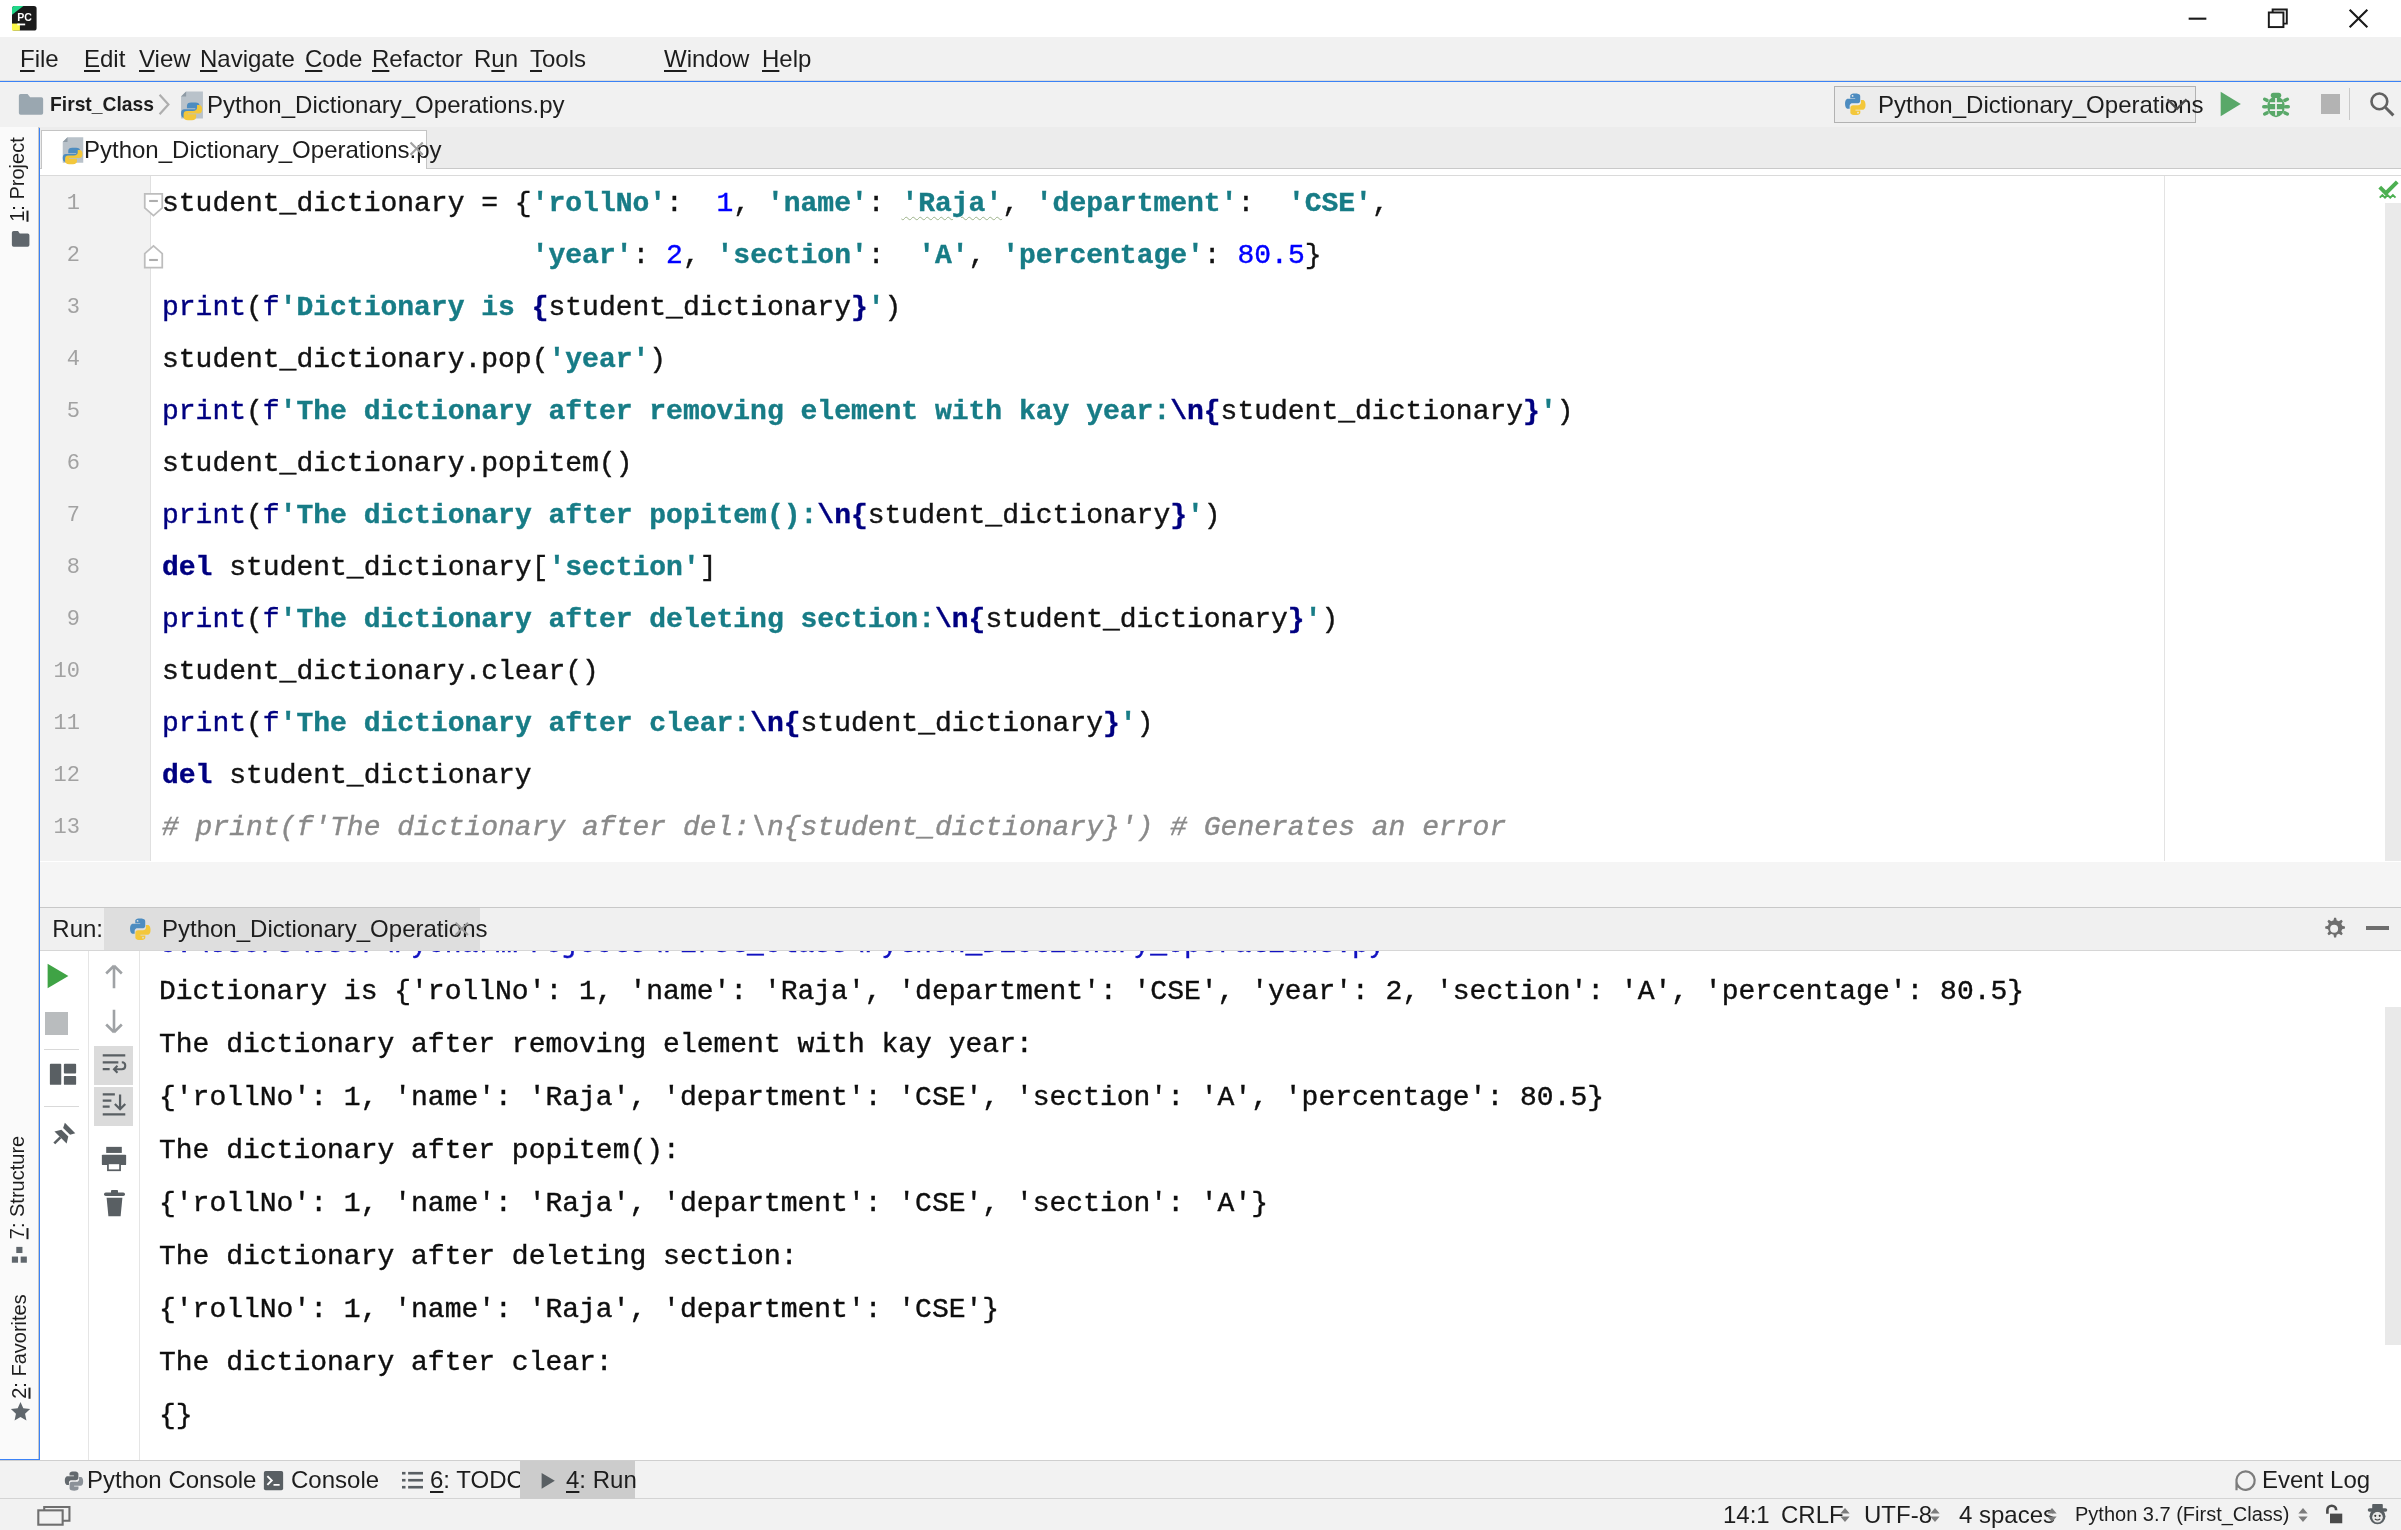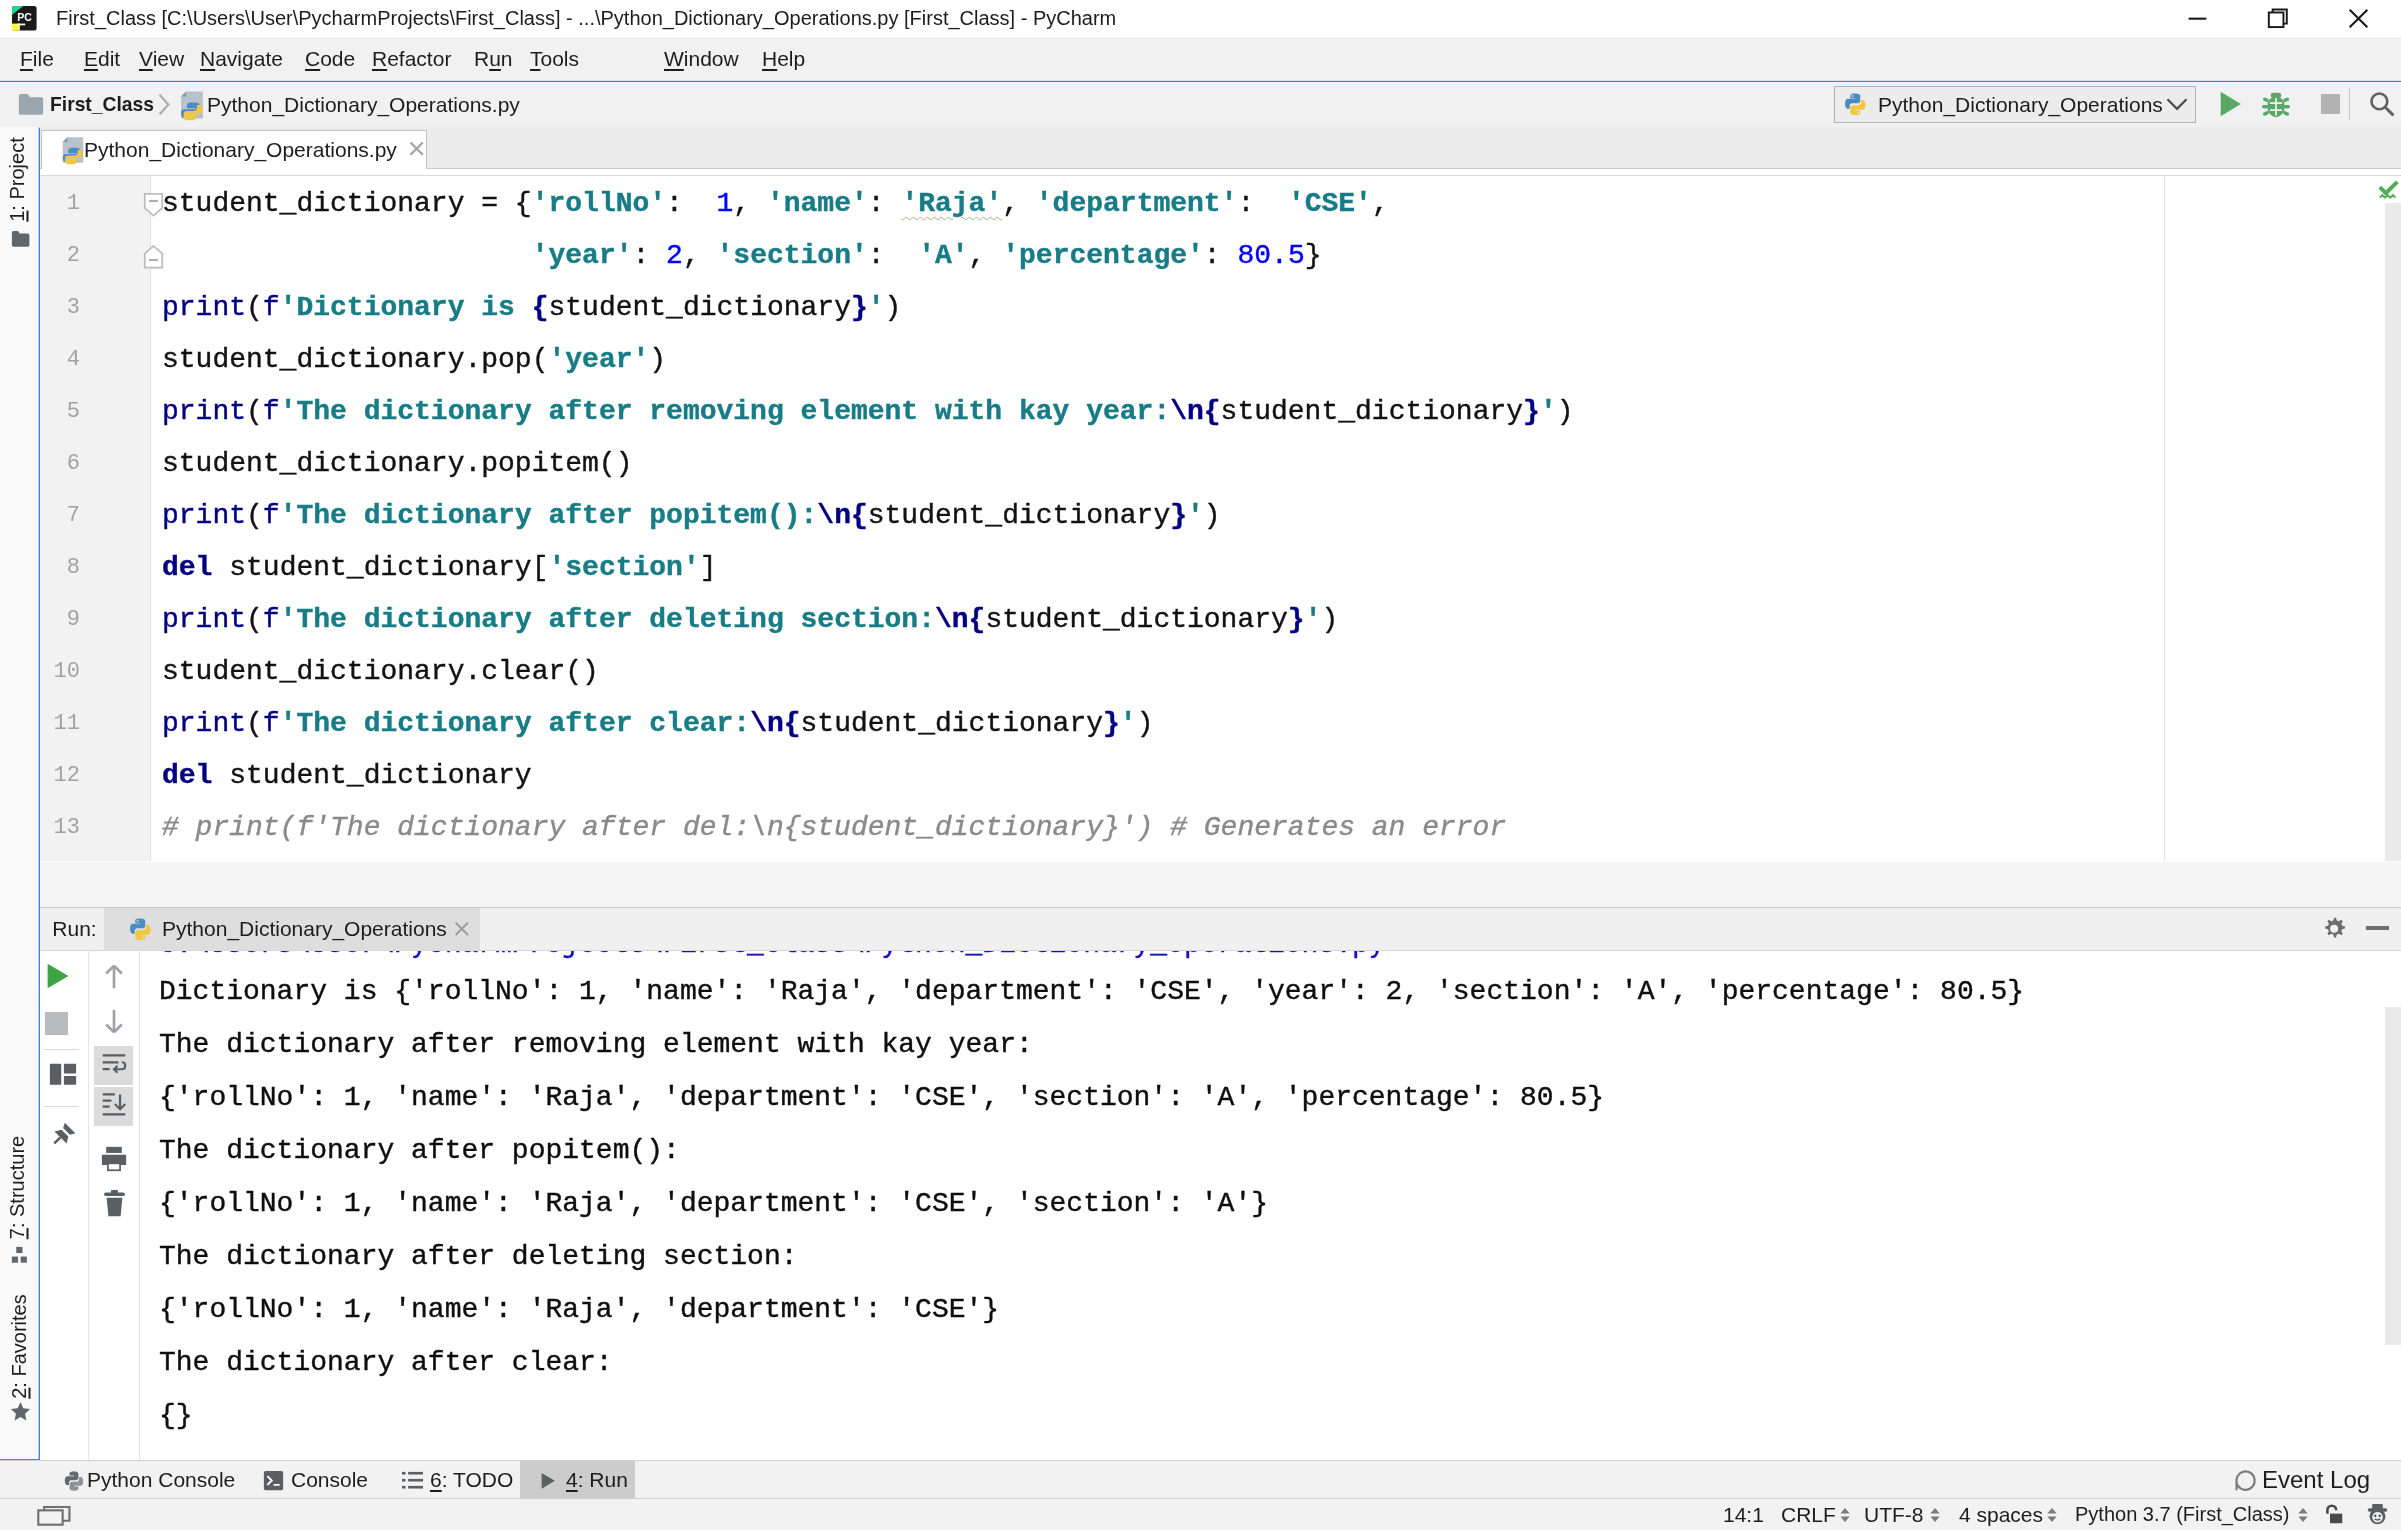--- a/index.html
+++ b/index.html
@@ -1,41 +1,40 @@
 <!DOCTYPE html>
 <html style="font-size:14px"><head>
 <meta charset="utf-8">
 <style>
   * { margin:0; padding:0; box-sizing:border-box; }
   html,body { width:2401px; height:1531px; overflow:hidden; background:#fff;
     font-family:"Liberation Sans", sans-serif; }
   .abs { position:absolute; }
   u { text-decoration:underline; text-underline-offset:2.6px; }
   pre { font-family:"Liberation Mono", monospace; }
-  .ui { color:#1d1d1d; font-size:21px; }
+  .ui { color:#1d1d1d; font-size:24px; }
   .k  { color:#000080; font-weight:bold; }
   .b  { color:#000080; }
   .s  { color:#177C86; font-weight:bold; }
   .n  { color:#0000ff; }
   .c  { color:#8A8A8A; font-style:italic; }
   svg { display:block; }
 </style>
 </head>
 <body>
 <div class="abs" style="left:0;top:0;width:2401px;height:1531px;background:#3b82f6;">
 
   <div class="abs" style="left:0;top:0;width:2401px;height:37px;background:#ffffff;">
     <svg class="abs" style="left:12.3px;top:6.1px" width="24.6" height="24.6" viewBox="0 0 28 28">
       <rect x="0" y="0" width="28" height="28" rx="3" fill="#1a1a1a"></rect>
       <path d="M0 10 L0 3 Q0 0 3 0 L13 0 Z" fill="#21d789"></path>
       <path d="M0 28 L0 20 L9 20 L9 28 Z" fill="#fcf84a"></path>
       <text x="6" y="17" font-family="Liberation Sans" font-size="12" font-weight="bold" fill="#ffffff">PC</text>
       <rect x="6" y="20" width="9" height="2" fill="#ffffff"></rect>
     </svg>
-    <div class="abs" style="left:56px;top:0;height:37px;line-height:37px;font-size:20px;color:#1c1c1c;">First_Class [C:\Users\User\PycharmProjects\First_Class] - ...\Python_Dictionary_Operations.py [First_Class] - PyCharm</div>
 
     <svg class="abs" style="left:2186px;top:7px" width="23" height="23" viewBox="0 0 26 26">
       <rect x="3" y="12" width="20" height="2.4" fill="#1a1a1a"></rect>
     </svg>
     <svg class="abs" style="left:2266px;top:7px" width="23" height="23" viewBox="0 0 26 26">
       <rect x="3.2" y="6.2" width="16.5" height="16.5" fill="none" stroke="#1a1a1a" stroke-width="2.2"></rect>
       <path d="M7.5 6 L7.5 2.8 L23.5 2.8 L23.5 18.8 L20 18.8" fill="none" stroke="#1a1a1a" stroke-width="2.2"></path>
     </svg>
     <svg class="abs" style="left:2347px;top:7px" width="23" height="23" viewBox="0 0 26 26">
       <path d="M3 3 L23 23 M23 3 L3 23" stroke="#1a1a1a" stroke-width="2.4"></path>

